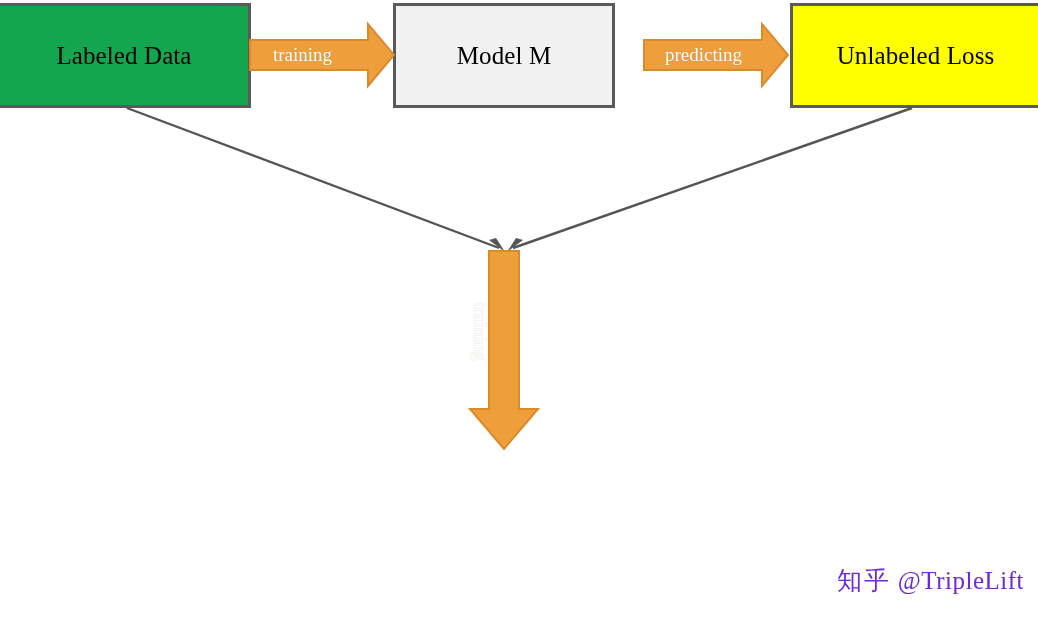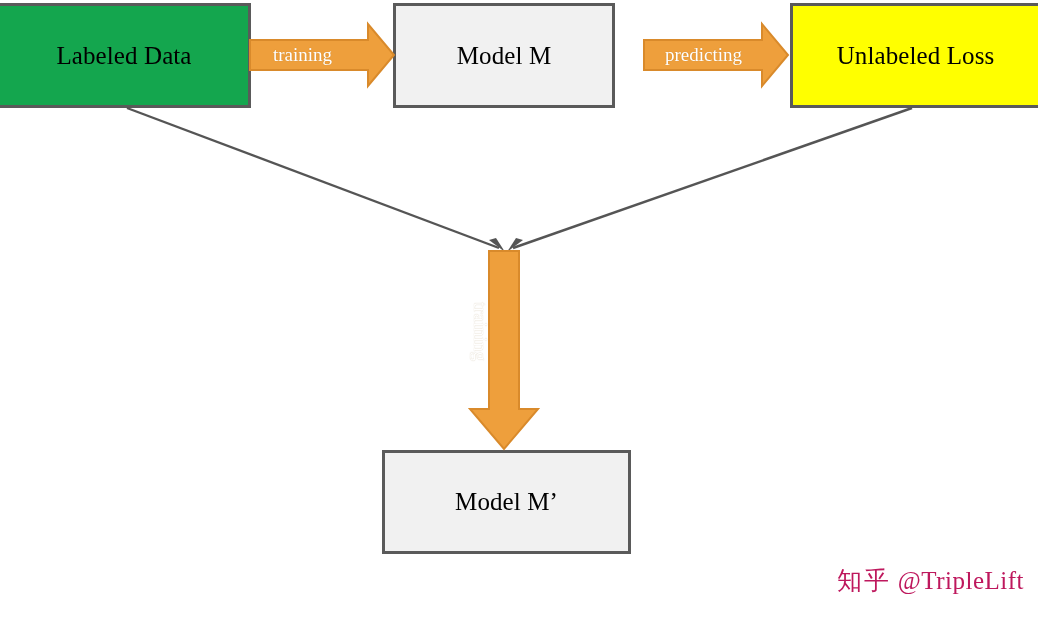--- a/index.html
+++ b/index.html
@@ -107,21 +107,21 @@
     color: #000000;
     white-space: nowrap;
   }
 
   
   #watermark {
     position: absolute;
     right: 14px;
     top: 564px;
     font-size: 25px;
-    color: #be185d;
+    color: #6d28d9;
     white-space: nowrap;
     letter-spacing: 0.5px;
   }
   #watermark .wm-cjk {
     letter-spacing: 2px;
   }
 </style>
 </head>
 <body>
 
@@ -132,23 +132,20 @@
   </div>
 
   <div class="node" id="node-model-m">
     <span>Model M</span>
   </div>
 
   <div class="node" id="node-unlabeled">
     <span>Unlabeled Loss</span>
   </div>
 
-  <div class="node" id="node-model-mp">
-    <span>Model M’</span>
-  </div>
 
   <svg id="overlay" viewBox="0 0 1038 633">
 
     <polygon points="250,40 368,40 368,24 394,55 368,86 368,70 250,70" fill="#EE9F3C" stroke="#D98A2B" stroke-width="2" stroke-linejoin="miter"></polygon>
 
     <polygon points="644,40 762,40 762,24 788,55 762,86 762,70 644,70" fill="#EE9F3C" stroke="#D98A2B" stroke-width="2" stroke-linejoin="miter"></polygon>
 
     <line x1="127" y1="108" x2="499" y2="248" stroke="#555555" stroke-width="2.4"></line>
     <polygon points="505,252 489,240 496,238" fill="#555555"></polygon>
 

